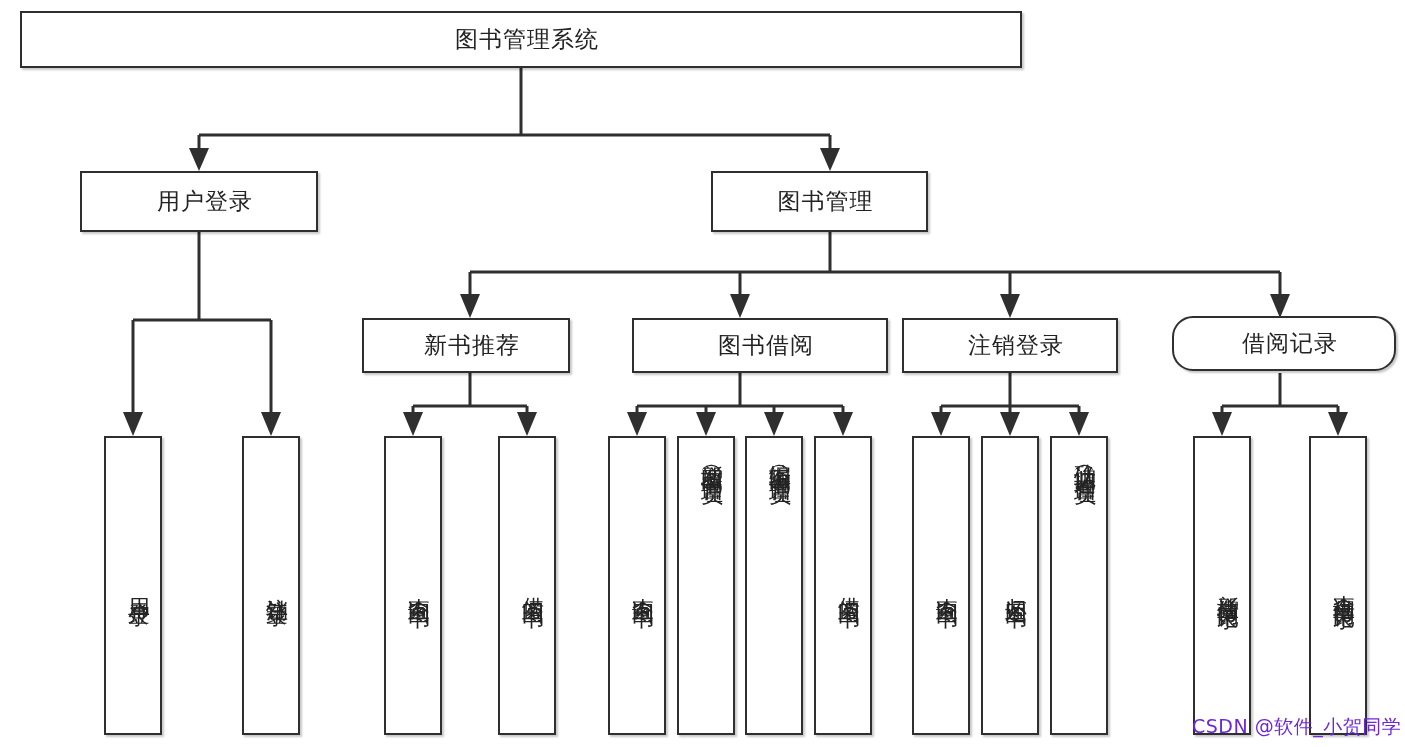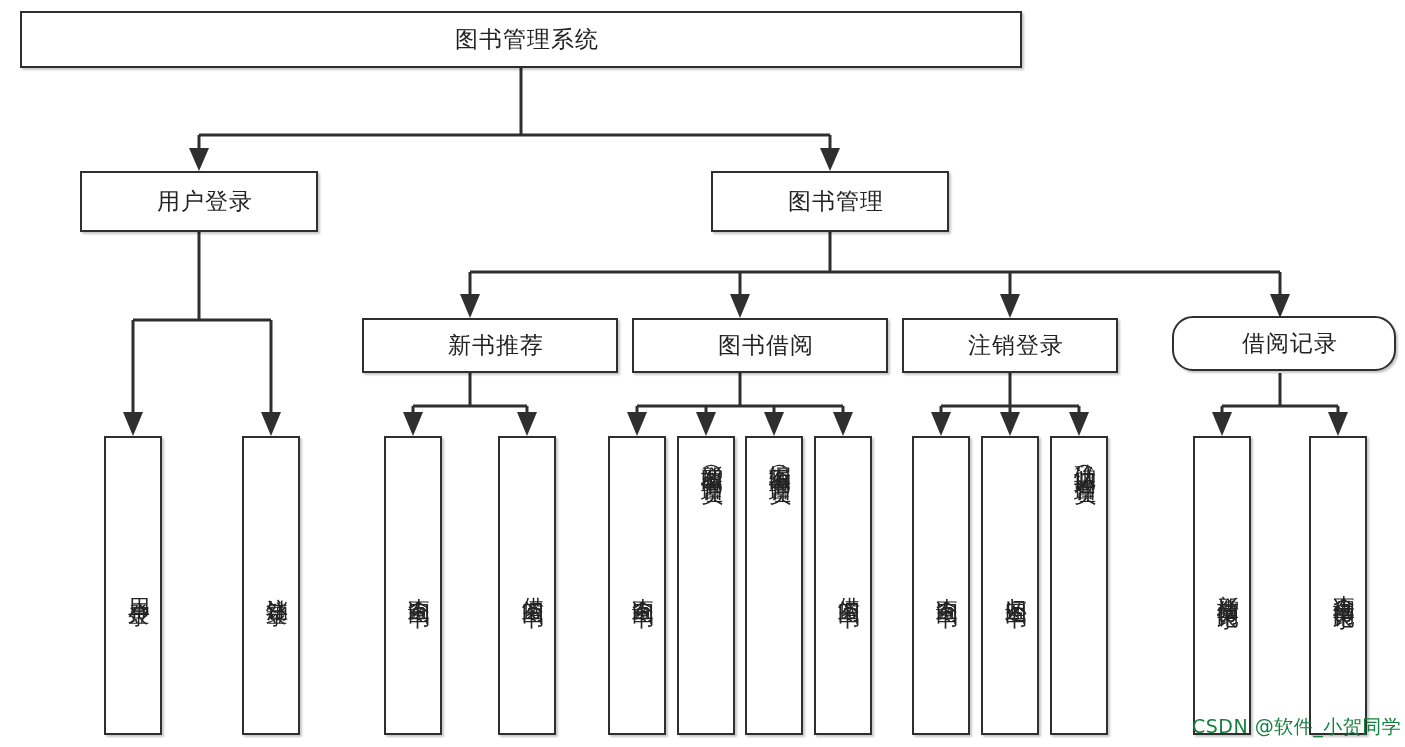--- a/index.html
+++ b/index.html
@@ -29,21 +29,21 @@
     font-size:22px;
     letter-spacing:3px;
     line-height:1;
     white-space:normal;
     max-height:282px;
   }
   .leaf-box{align-items:flex-start;justify-content:center;padding-top:8px;}
   .leaf-box.center-v{align-items:center;padding-top:0;}
   .watermark{
     position:absolute;
-    color:#15803d;
+    color:#6d28d9;
     font-size:19px;
     letter-spacing:0.5px;
     white-space:nowrap;
     user-select:none;
   }
   svg.links{position:absolute;left:0;top:0;width:1405px;height:747px;pointer-events:none;}
   svg.links path,svg.links line{stroke:#2f2f2f;stroke-width:3;fill:none;}
   svg.links polygon{fill:#2f2f2f;}
 </style>
 </head>
@@ -113,25 +113,25 @@
     <polygon points="1328,412 1348,412 1338,436"></polygon>
   </svg>
 
   <div class="node-box" style="left:20px;top:11px;width:1002px;height:57px;">
     <span class="node-label">图书管理系统</span>
   </div>
 
   <div class="node-box" style="left:80px;top:171px;width:238px;height:61px;">
     <span class="node-label">用户登录</span>
   </div>
-  <div class="node-box" style="left:711px;top:171px;width:238px;height:61px;">
+  <div class="node-box" style="left:711px;top:171px;width:217px;height:61px;">
     <span class="node-label">图书管理</span>
   </div>
 
-  <div class="node-box" style="left:362px;top:318px;width:256px;height:55px;">
+  <div class="node-box" style="left:362px;top:318px;width:208px;height:55px;">
     <span class="node-label">新书推荐</span>
   </div>
   <div class="node-box" style="left:632px;top:318px;width:256px;height:55px;">
     <span class="node-label">图书借阅</span>
   </div>
   <div class="node-box" style="left:902px;top:318px;width:216px;height:55px;">
     <span class="node-label">注销登录</span>
   </div>
   <div class="node-box" style="left:1172px;top:316px;width:224px;height:55px;border-radius:21px;">
     <span class="node-label">借阅记录</span>

